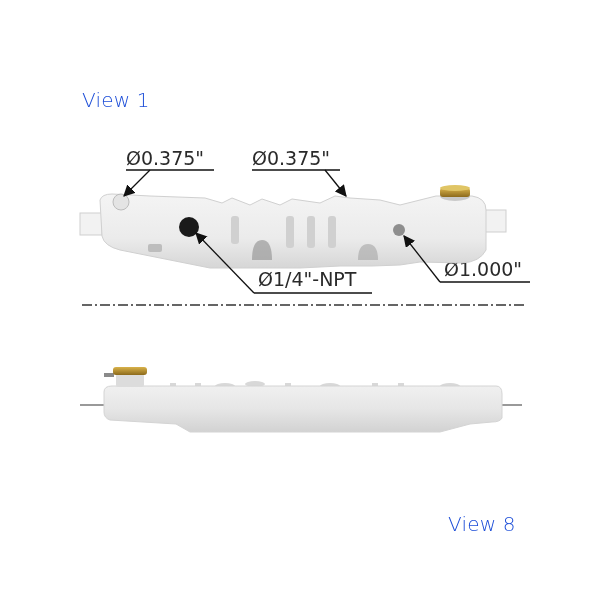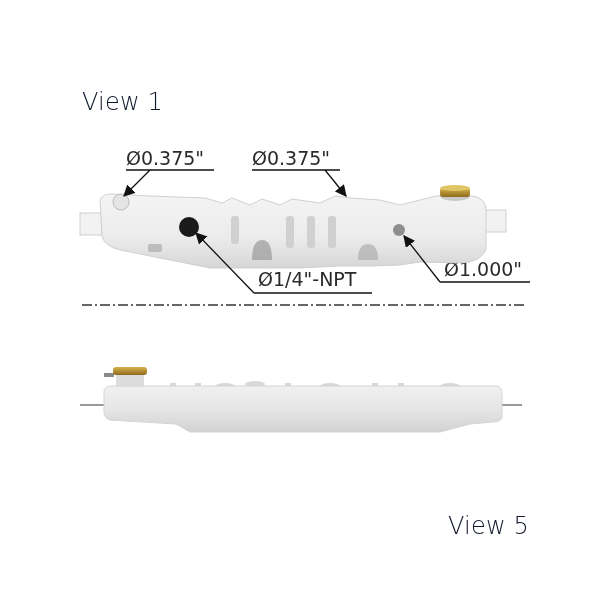--- a/index.html
+++ b/index.html
@@ -1,25 +1,25 @@
 <!DOCTYPE html>
 <html><head>
 <meta charset="utf-8">
 <style>
   html,body{margin:0;padding:0;background:#ffffff;}
   body{width:608px;height:608px;position:relative;overflow:hidden;font-family:"DejaVu Sans","Liberation Sans",sans-serif;color:#2b2b2b;}
-  .label{position:absolute;font-size:24px;font-weight:300;color:#0f172a;letter-spacing:0.2px;white-space:nowrap;}
+  .label{position:absolute;font-size:20px;font-weight:300;color:#1d4ed8;letter-spacing:0.2px;white-space:nowrap;}
   .dim{position:absolute;font-size:19px;color:#2a2a2a;white-space:nowrap;}
   svg{position:absolute;left:0;top:0;}
 </style>
 </head>
 <body>
 
 <div class="label" style="left:82px;top:88px;">View 1</div>
-<div class="label" style="left:448px;top:512px;">View 5</div>
+<div class="label" style="left:448px;top:512px;">View 8</div>
 
 <div class="dim" style="left:126px;top:147px;">Ø0.375"</div>
 <div class="dim" style="left:252px;top:147px;">Ø0.375"</div>
 <div class="dim" style="left:258px;top:268px;">Ø1/4"-NPT</div>
 <div class="dim" style="left:444px;top:258px;">Ø1.000"</div>
 
 <svg width="608" height="608" viewBox="0 0 608 608">
   <defs>
     <linearGradient id="bodyGrad" x1="0" y1="0" x2="0" y2="1">
       <stop offset="0" stop-color="#f4f4f4"></stop>

